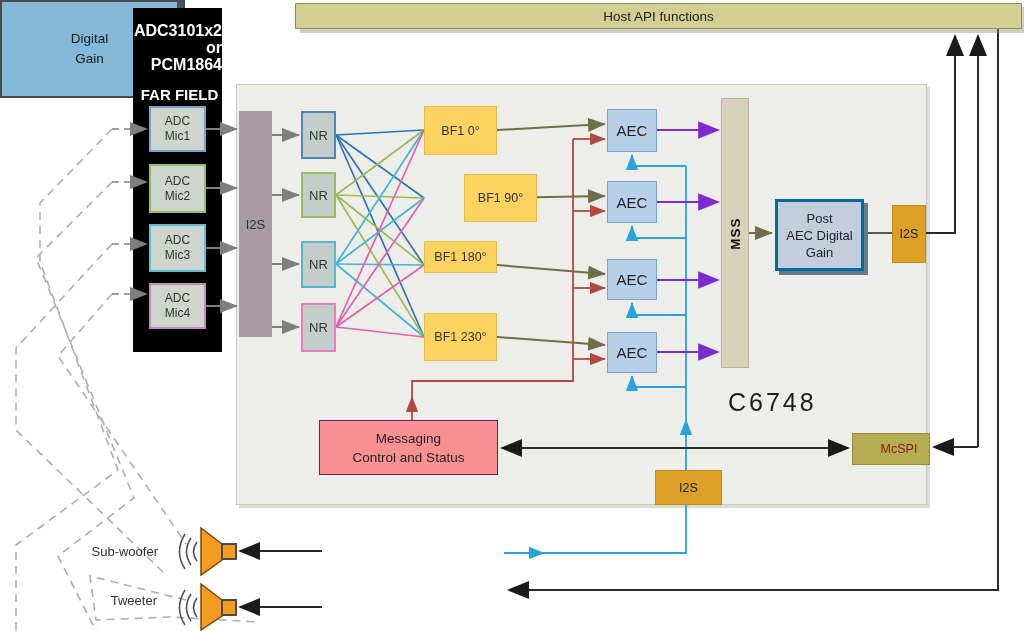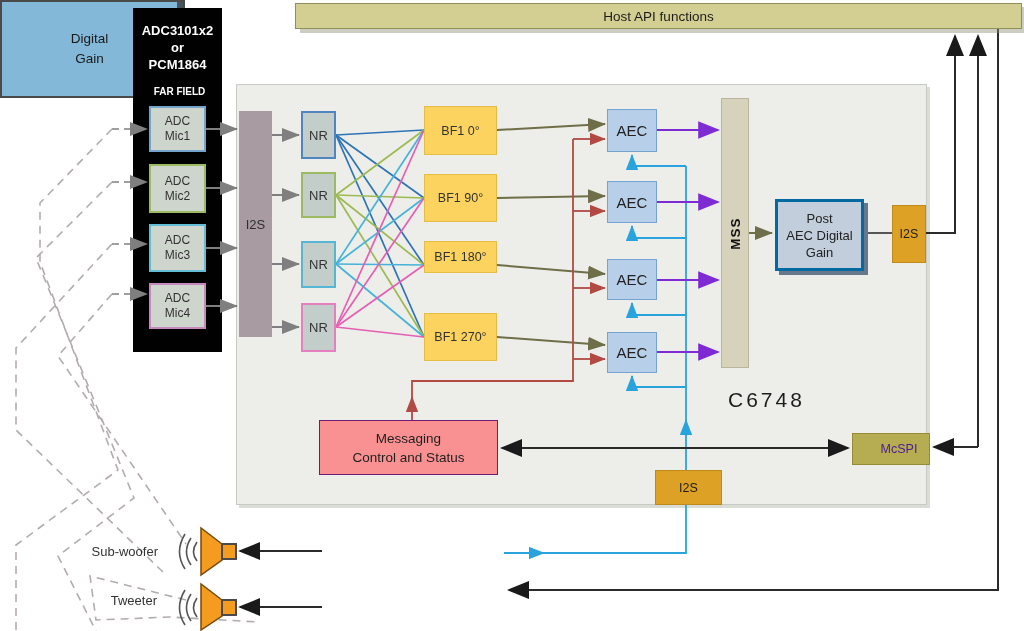--- a/index.html
+++ b/index.html
@@ -8,65 +8,65 @@
   .abs{position:absolute;box-sizing:border-box;}
   .blk{position:absolute;box-sizing:border-box;display:flex;flex-direction:column;
        align-items:center;justify-content:center;text-align:center;z-index:3;}
   
   .host-bar{left:295px;top:3px;width:727px;height:26px;background:#d3cf92;
             border:1px solid #8f8f5a;box-shadow:5px 4px 0 rgba(145,145,120,.45);
             font-size:13.5px;color:#1c1c1c;z-index:2;}
   
   .dsp-box{left:236px;top:84px;width:691px;height:421px;background:#edeeea;
            border:1px solid #c5cac5;box-shadow:3px 3px 0 #d9ddd6;z-index:0;}
-  .dsp-label{left:728px;top:388px;font-size:21px;font-weight:300;letter-spacing:3px;
+  .dsp-label{left:728px;top:388px;font-size:25px;font-weight:300;letter-spacing:3px;
              color:#1d1d1d;z-index:3;}
   
   .black-box{left:133px;top:8px;width:89px;height:344px;background:#010101;z-index:1;
              color:#fff;text-align:center;}
-  .bb-title{position:absolute;left:0;right:0;top:14px;font-size:13px;line-height:17px;font-weight:bold;}
-  .bb-sub{position:absolute;left:4px;right:0;top:78px;font-size:10px;font-weight:bold;}
+  .bb-title{position:absolute;left:0;right:0;top:14px;font-size:16px;line-height:17px;font-weight:bold;text-align:right;}
+  .bb-sub{position:absolute;left:4px;right:0;top:78px;font-size:15px;font-weight:bold;}
   .mic{left:149px;width:57px;background:#ced5cc;font-size:12px;line-height:15px;color:#333;}
   .mic1{top:106px;height:46px;border:2px solid #74a3cc;}
   .mic2{top:164px;height:49px;border:2px solid #9cba62;}
   .mic3{top:224px;height:48px;border:2px solid #62bcd4;}
   .mic4{top:283px;height:46px;border:2px solid #c788bd;}
   
   .i2s-left{left:239px;top:111px;width:33px;height:226px;background:#a89ba2;
             font-size:13px;color:#2f2f2f;}
   
   .nr{left:301px;width:35px;background:#c3cdc9;font-size:13px;color:#333;}
   .nr1{top:111px;height:48px;border:2px solid #4f86c0;}
   .nr2{top:172px;height:46px;border:2px solid #9cba62;}
   .nr3{top:241px;height:47px;border:2px solid #56b7d5;}
   .nr4{top:303px;height:49px;border:2px solid #e57fc0;}
   
   .bf{left:424px;width:73px;background:#fbd35e;border:1px solid #e3bd45;
       font-size:12.5px;color:#333;}
-  .bf1{top:106px;height:49px;} .bf2{top:174px;height:48px;}
+  .bf1{top:106px;height:49px;} .bf2{top:174px;height:48px;margin-left:40px;}
   .bf3{top:241px;height:32px;} .bf4{top:313px;height:48px;}
   
   .aec{left:607px;width:50px;background:#b7cfe9;border:1px solid #74a3d4;
        font-size:15px;color:#222;}
   .aec1{top:109px;height:43px;} .aec2{top:181px;height:42px;}
   .aec3{top:259px;height:41px;} .aec4{top:332px;height:41px;}
   
   .mss{left:721px;top:98px;width:28px;height:270px;background:#d7d2bb;border:1px solid #b9b49a;}
   .mss span{transform:rotate(-90deg);font-size:13.5px;font-weight:bold;color:#111;letter-spacing:1px;}
   
   .post-aec{left:775px;top:199px;width:89px;height:72px;background:#c2cedc;
             border:3px solid #0369a1;box-shadow:4px 4px 0 #67788c;
             font-size:13px;line-height:17px;color:#222;}
   
   .i2s-orange{background:#dda125;border:1px solid #c08a1a;font-size:12.5px;color:#1e1e1e;}
   .i2s-right{left:892px;top:205px;width:34px;height:58px;}
   .i2s-bottom{left:655px;top:470px;width:67px;height:35px;}
   
   .mcspi{left:852px;top:433px;width:78px;height:32px;background:#b6ac51;
-         border:1px solid #958b35;font-size:12.5px;color:#4c1d95;padding-left:16px;}
+         border:1px solid #958b35;font-size:12.5px;color:#7f1d1d;padding-left:16px;}
   
   .messaging{left:319px;top:420px;width:179px;height:55px;background:#f99192;
              border:1px solid #701a75;font-size:13.5px;line-height:19px;color:#1e1e1e;}
   
   .amp{left:322px;top:524px;width:181px;height:94px;border:2px solid #4a4a4a;
        display:flex;flex-direction:row;z-index:3;}
   .amp-main{width:112px;background:#efddb4;display:flex;flex-direction:column;
             align-items:center;justify-content:center;font-size:13.5px;line-height:20px;color:#222;}
   .amp-gain{flex:1;background:#83b8d8;display:flex;flex-direction:column;align-items:center;
             justify-content:center;font-size:13.5px;line-height:20px;color:#1a1a1a;}
@@ -277,21 +277,21 @@
   <div class="blk bf bf1">
       <span>BF1 0°</span>
     </div>
   <div class="blk bf bf2">
       <span>BF1 90°</span>
     </div>
   <div class="blk bf bf3">
       <span>BF1 180°</span>
     </div>
   <div class="blk bf bf4">
-      <span>BF1 270°</span>
+      <span>BF1 230°</span>
     </div>
 
   <div class="blk aec aec1">
       <span>AEC</span>
     </div>
   <div class="blk aec aec2">
       <span>AEC</span>
     </div>
   <div class="blk aec aec3">
       <span>AEC</span>

